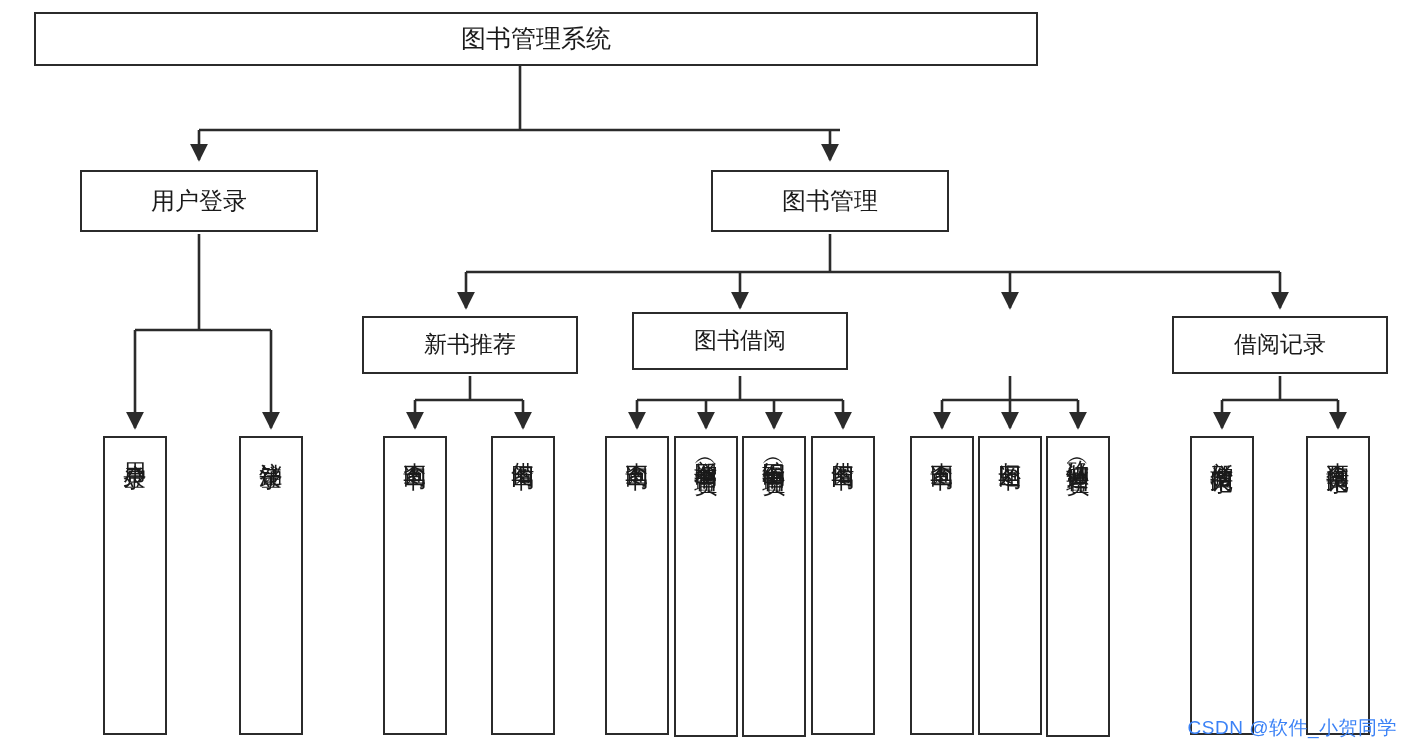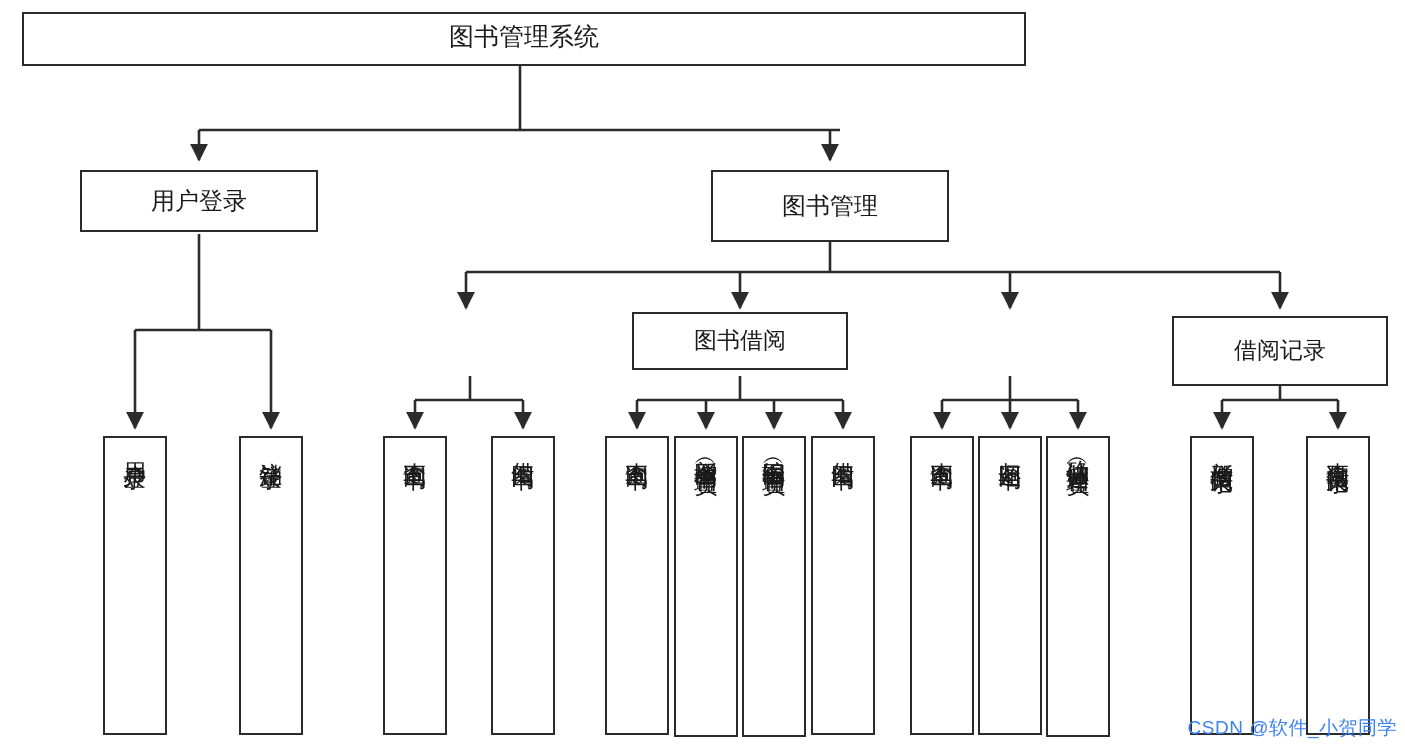--- a/index.html
+++ b/index.html
@@ -113,35 +113,38 @@
       <path d="M 1010 400 L 1010 428" marker-end="url(#arrow)"></path>
       <path d="M 1078 400 L 1078 428" marker-end="url(#arrow)"></path>
 
       <path d="M 1280 376 L 1280 400"></path>
       <path d="M 1222 400 L 1338 400"></path>
       <path d="M 1222 400 L 1222 428" marker-end="url(#arrow)"></path>
       <path d="M 1338 400 L 1338 428" marker-end="url(#arrow)"></path>
     </g>
   </svg>
 
-  <div class="node node-h root-node" style="left:22px; top:12px; width:1004px; height:54px;font-family:Liberation Mono, monospace;">
+  <div class="node node-h root-node" style="left:34px; top:12px; width:1004px; height:54px;">
     <span class="node-label">图书管理系统</span>
   </div>
 
   <div class="node node-h lvl2-node" style="left:80px; top:170px; width:238px; height:62px;">
     <span class="node-label">用户登录</span>
   </div>
-  <div class="node node-h lvl2-node" style="left:711px; top:170px; width:238px; height:72px;">
+  <div class="node node-h lvl2-node" style="left:711px; top:170px; width:238px; height:62px;">
     <span class="node-label">图书管理</span>
   </div>
 
+  <div class="node node-h lvl3-node" style="left:362px; top:316px; width:216px; height:58px;">
+    <span class="node-label">新书推荐</span>
+  </div>
   <div class="node node-h lvl3-node" style="left:632px; top:312px; width:216px; height:58px;">
     <span class="node-label">图书借阅</span>
   </div>
-  <div class="node node-h lvl3-node" style="left:1172px; top:316px; width:216px; height:70px;text-align:center;">
+  <div class="node node-h lvl3-node" style="left:1172px; top:316px; width:216px; height:58px;text-align:center;">
     <span class="node-label">借阅记录</span>
   </div>
 
   <div class="node node-v leaf-node" style="left:103px; top:436px; width:64px; height:299px;">
     <span class="node-label">用户登录</span>
   </div>
   <div class="node node-v leaf-node" style="left:239px; top:436px; width:64px; height:299px;">
     <span class="node-label">注销登录</span>
   </div>
 

